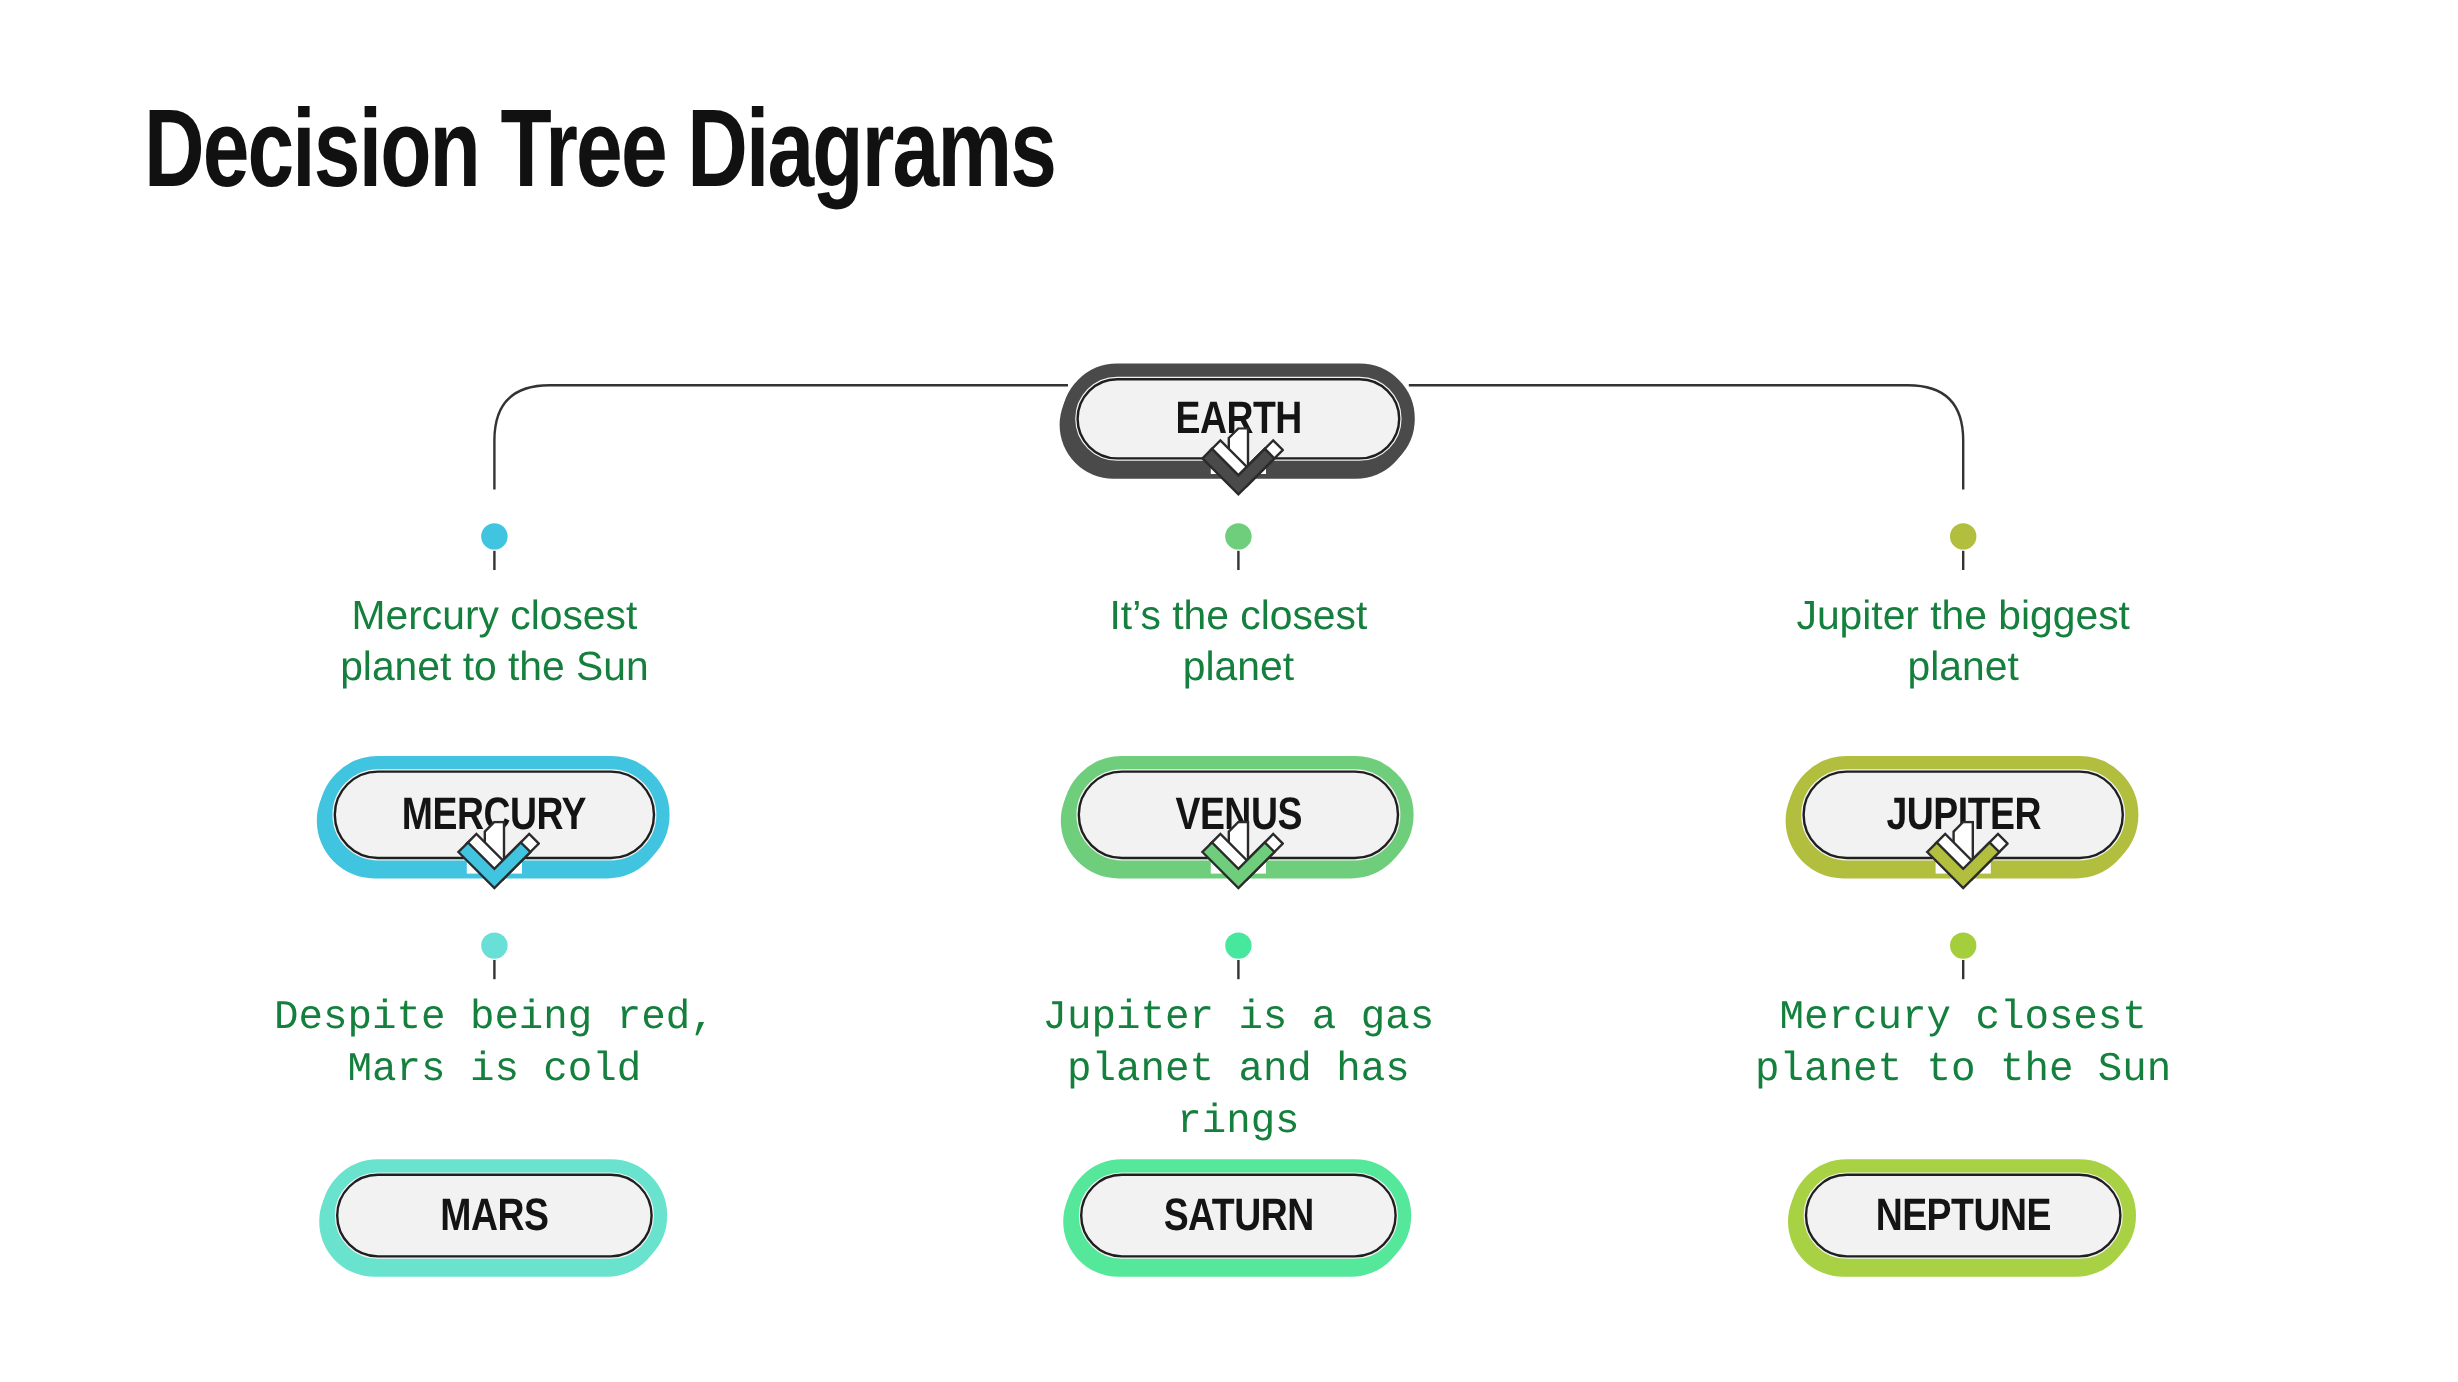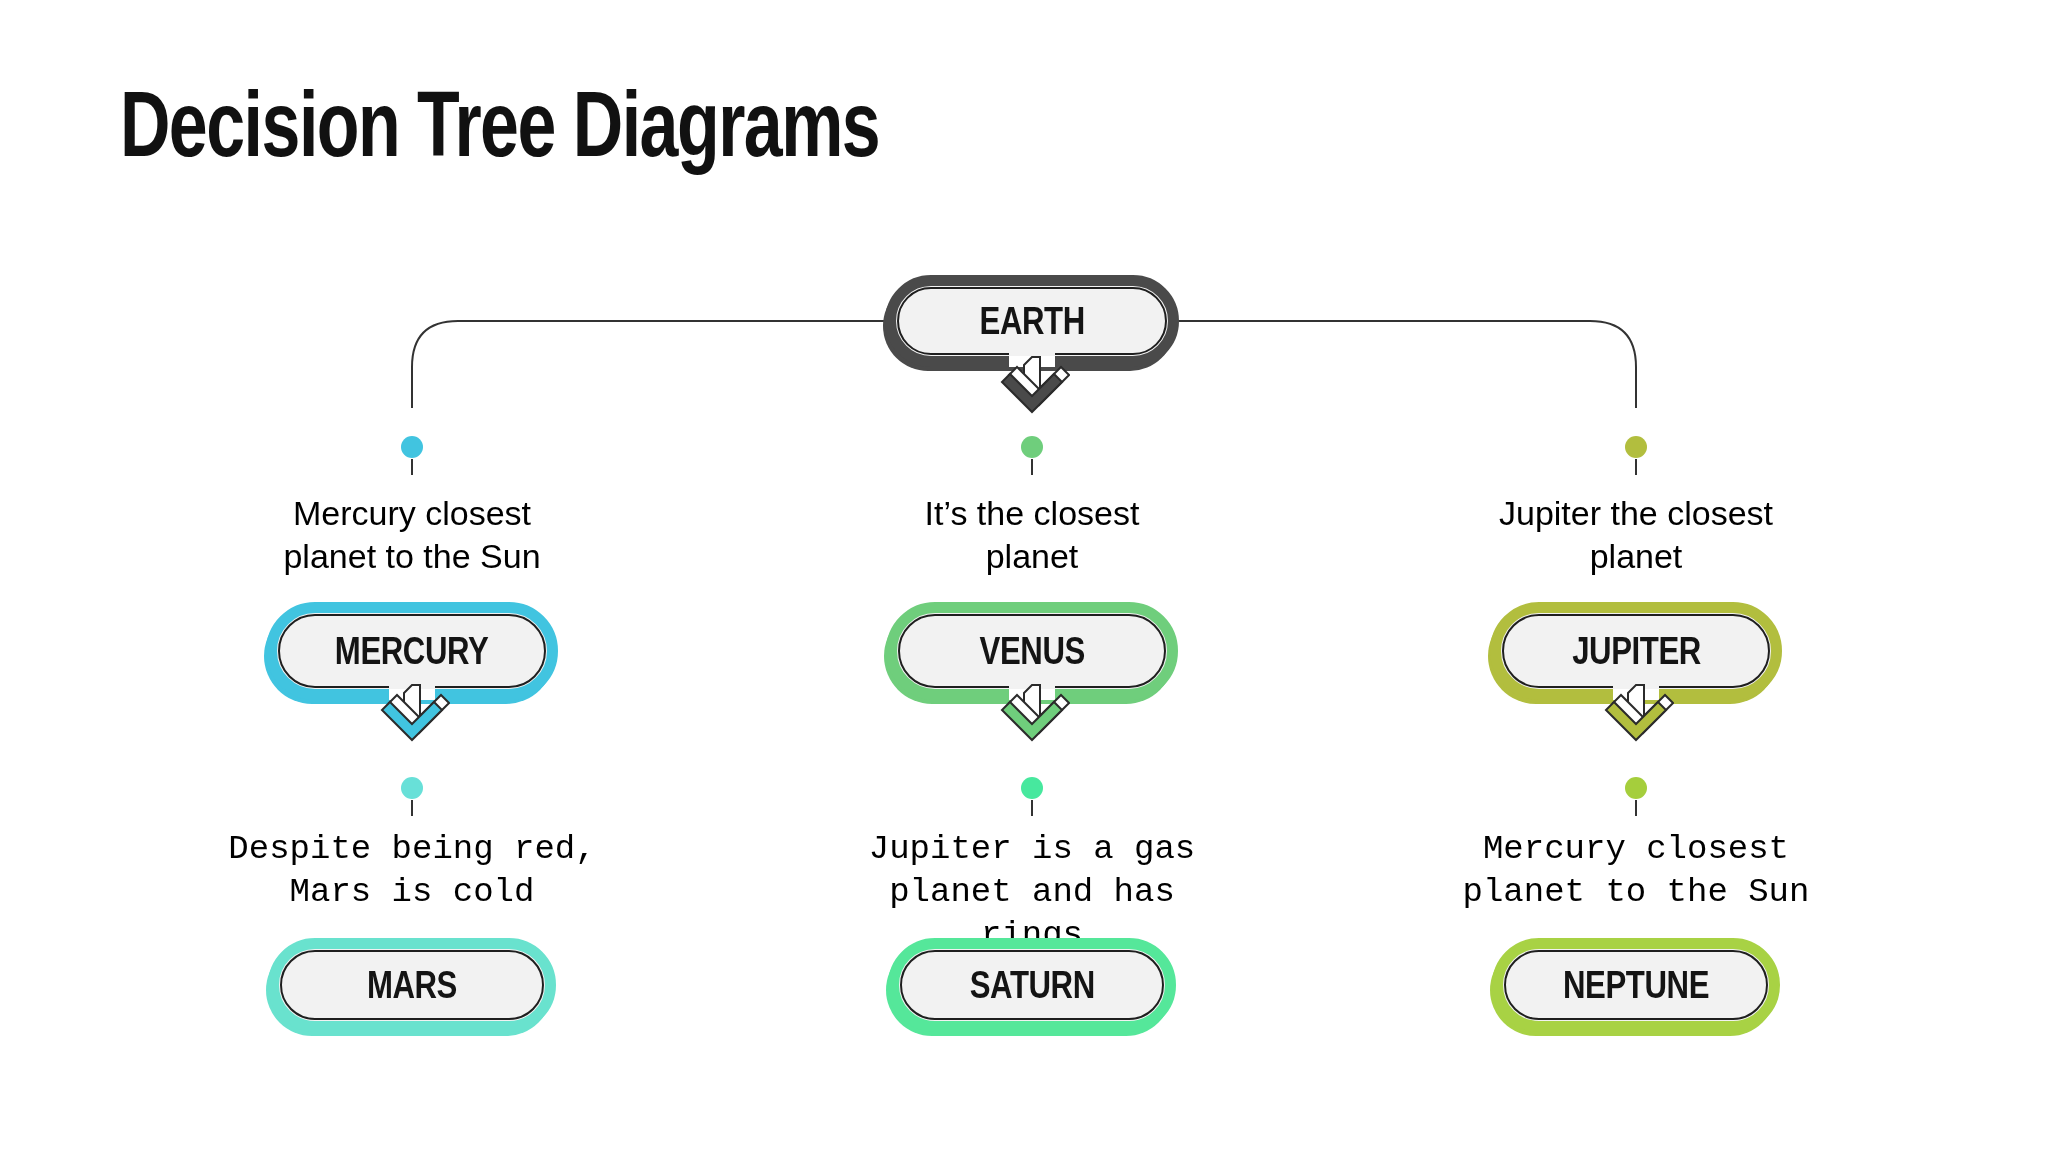--- a/index.html
+++ b/index.html
@@ -16,20 +16,21 @@
 
   svg.connector { position:absolute; left:0; top:0; z-index:0; }
   svg.connector path { fill:none; stroke:var(--c, #333); stroke-width:2; }
 
   .column { position:absolute; top:0; height:1152px; width:400px; z-index:1; }
 
   .pill {
     position:absolute; box-sizing:border-box;
     border:11px solid var(--c,#4a4a4a); border-radius:60px; background:#f2f2f2;
     box-shadow:-3px 5px 0 -1px var(--c,#4a4a4a);
+    margin-top:28px;
   }
   .pill::before {
     content:""; position:absolute; inset:1px;
     border:2px solid #1f1f1f; border-radius:46px; pointer-events:none;
   }
   .pill .label-wrap {
     position:absolute; inset:0; display:flex; align-items:center; justify-content:center;
   }
   .pill .label {
     display:inline-block; transform:scaleX(0.82); transform-origin:center;
@@ -61,21 +62,21 @@
   .dot.row1 { top:436px; }
   .dot.row2 { top:777px; }
   .stub {
     position:absolute; left:calc(50% - 1px); width:2px; height:16px; background:#333;
   }
   .stub.row1 { top:459px; }
   .stub.row2 { top:800px; }
 
   .note {
     position:absolute; left:0; width:100%; text-align:center;
-    font-size:34px; line-height:43px; color:#000000;
+    font-size:34px; line-height:43px; color:#15803d;
   }
   .note.row1 { top:492px; }
   .note.row2 { top:828px;font-family:Liberation Mono, monospace; }
   .note span { display:block; }
 </style>
 </head>
 <body>
 
 <div class="canvas">
 
@@ -165,21 +166,21 @@
       <div class="label-wrap">
         <span class="label">SATURN</span>
       </div>
     </div>
   </div>
 
   <div class="column" style="left:1436px">
     <div class="dot row1" style="--c: #B2BE3E;"></div>
     <div class="stub row1"></div>
     <div class="note row1">
-      <span>Jupiter the closest</span>
+      <span>Jupiter the biggest</span>
       <span>planet</span>
     </div>
     <div class="pill mid" style="--c: #B2BE3E;">
       <div class="label-wrap">
         <span class="label">JUPITER</span>
       </div>
       <div class="notch"></div>
     </div>
     <div class="arrow" style="--c: #B2BE3E;">
       <svg width="76" height="64" viewBox="0 0 76 64">

